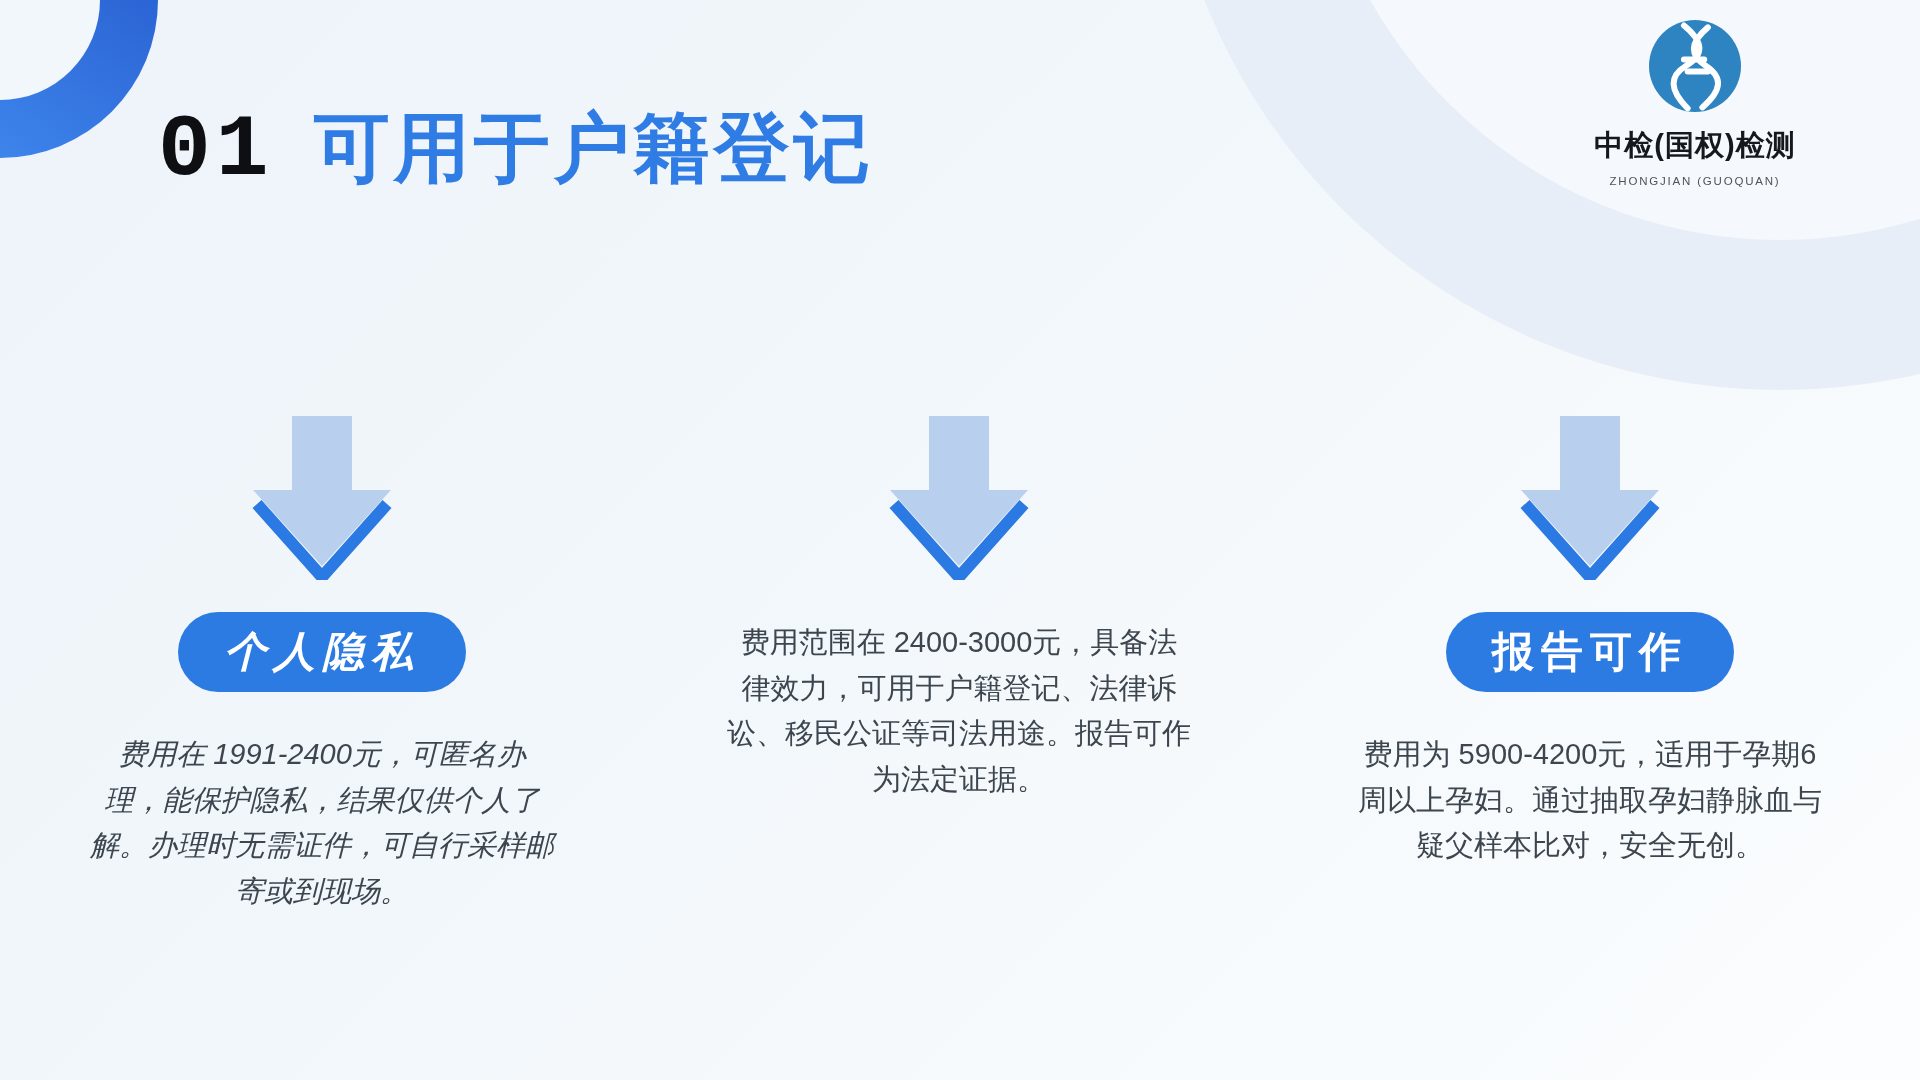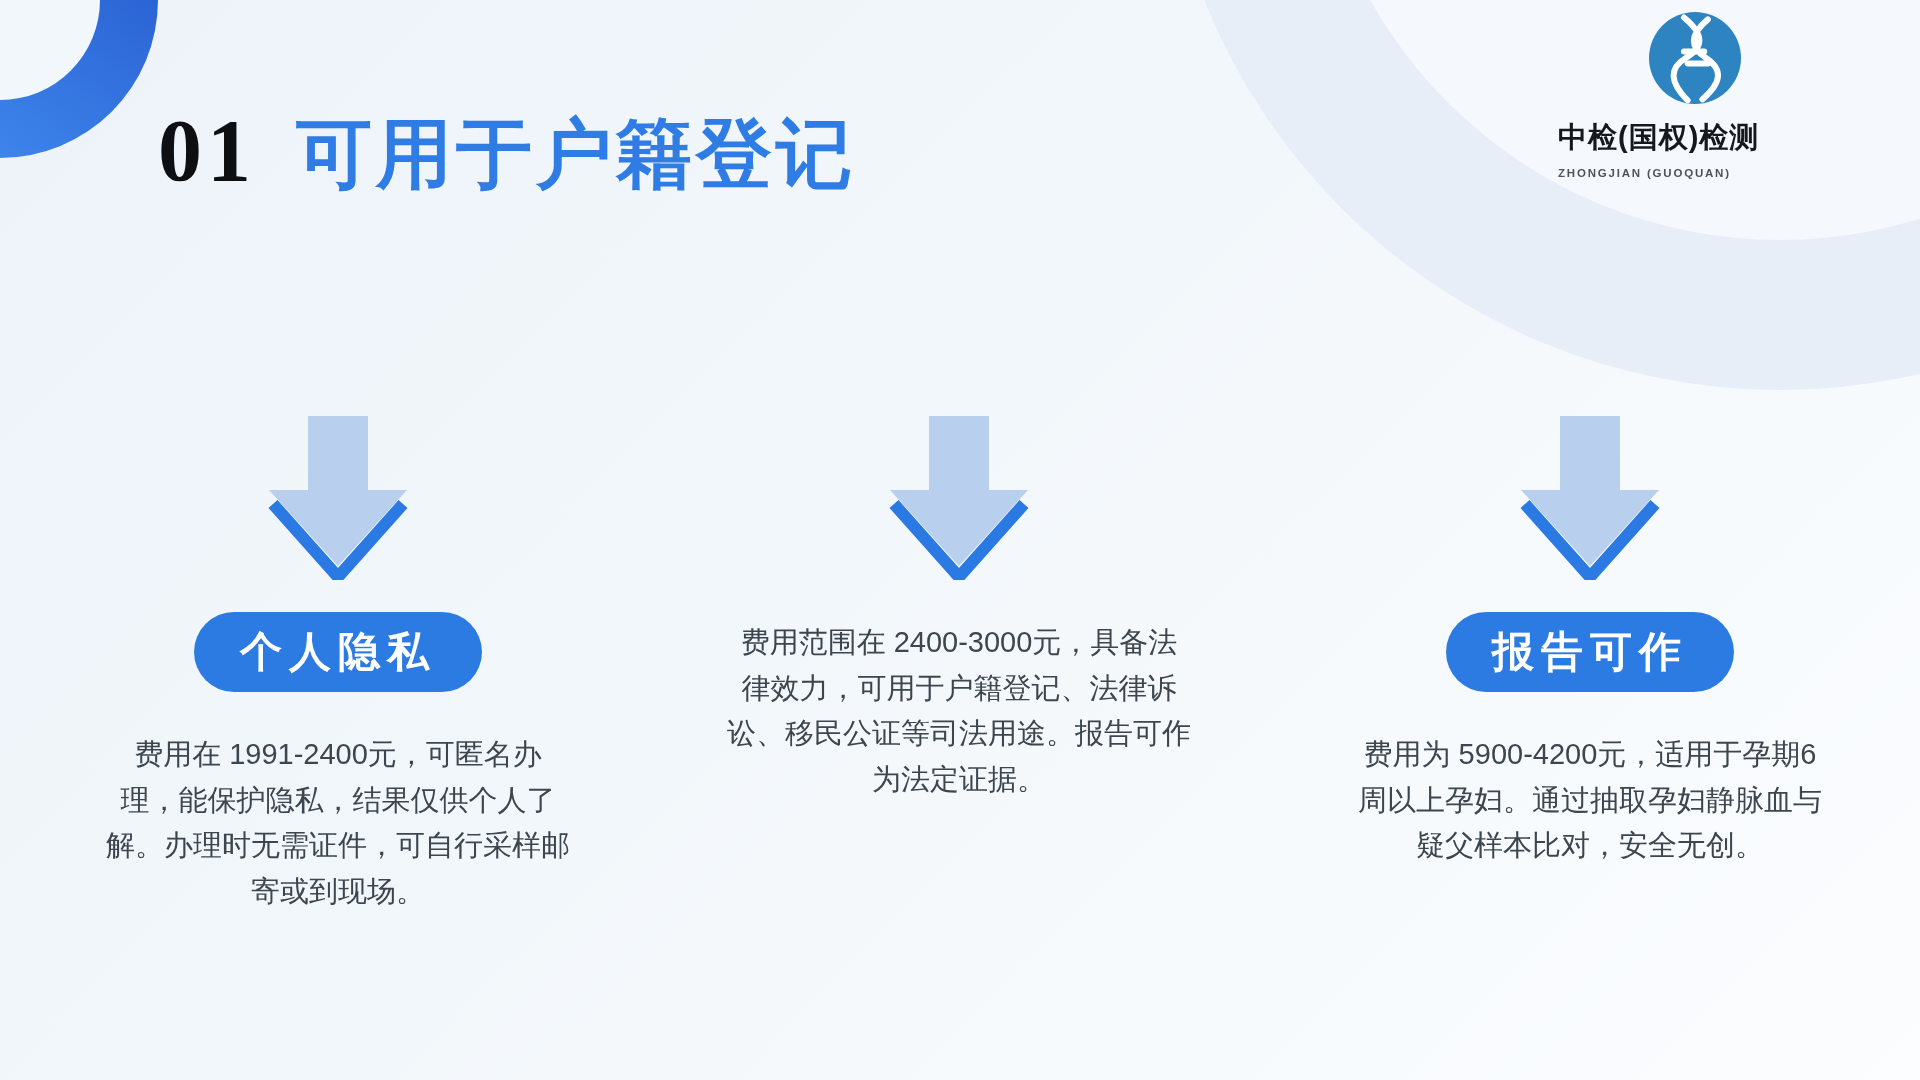--- a/index.html
+++ b/index.html
@@ -37,48 +37,48 @@
 
   
   .header {
     position: absolute; left: 158px; top: 96px;
     display: flex; align-items: baseline; gap: 40px;
     z-index: 3;
   }
   .header-number {
     font-size: 88px; font-weight: 900; letter-spacing: 5px;
     color: #0d0f12; line-height: 1.25;
-    font-family: Liberation Serif, serif;
+    font-family: Liberation Mono, monospace;
   }
   .header-title {
     font-size: 76px; font-weight: 900; letter-spacing: 4px;
     color: #2e7ce4; line-height: 1.2;
   }
 
   
   .logo {
-    position: absolute; left: 1558px; top: 12px; width: 274px;
-    z-index: 3;
+    position: absolute; left: 1558px; top: 20px; width: 274px;
+    text-align: center; z-index: 3;
   }
   .logo-icon { display: block; margin: 0 auto; }
   .logo-name {
     margin-top: 14px; font-size: 29px; font-weight: 800;
     letter-spacing: 1px; color: #15181c;
   }
   .logo-subtitle {
-    margin-top: 9px; font-size: 11.5px; font-weight: 700;
+    margin-top: 9px; font-size: 11.5px; font-weight: 400;
     letter-spacing: 1.8px; color: #4e5359;
   }
 
   
   .column {
     position: absolute; top: 416px; width: 520px;
     text-align: center; z-index: 2;
   }
-  .column-1 { left: 78px; }
+  .column-1 { left: 62px; font-style: italic; }
   .column-2 { left: 699px; }
   .column-3 { left: 1330px; }
 
   .arrow-down { display: block; margin: 0 auto; }
 
   .pill {
     display: inline-block; margin-top: 32px;
     height: 80px; line-height: 80px; padding: 0 46px;
     border-radius: 44px; background: #2c7be2;
     color: #ffffff; font-size: 42px; font-weight: 800;

